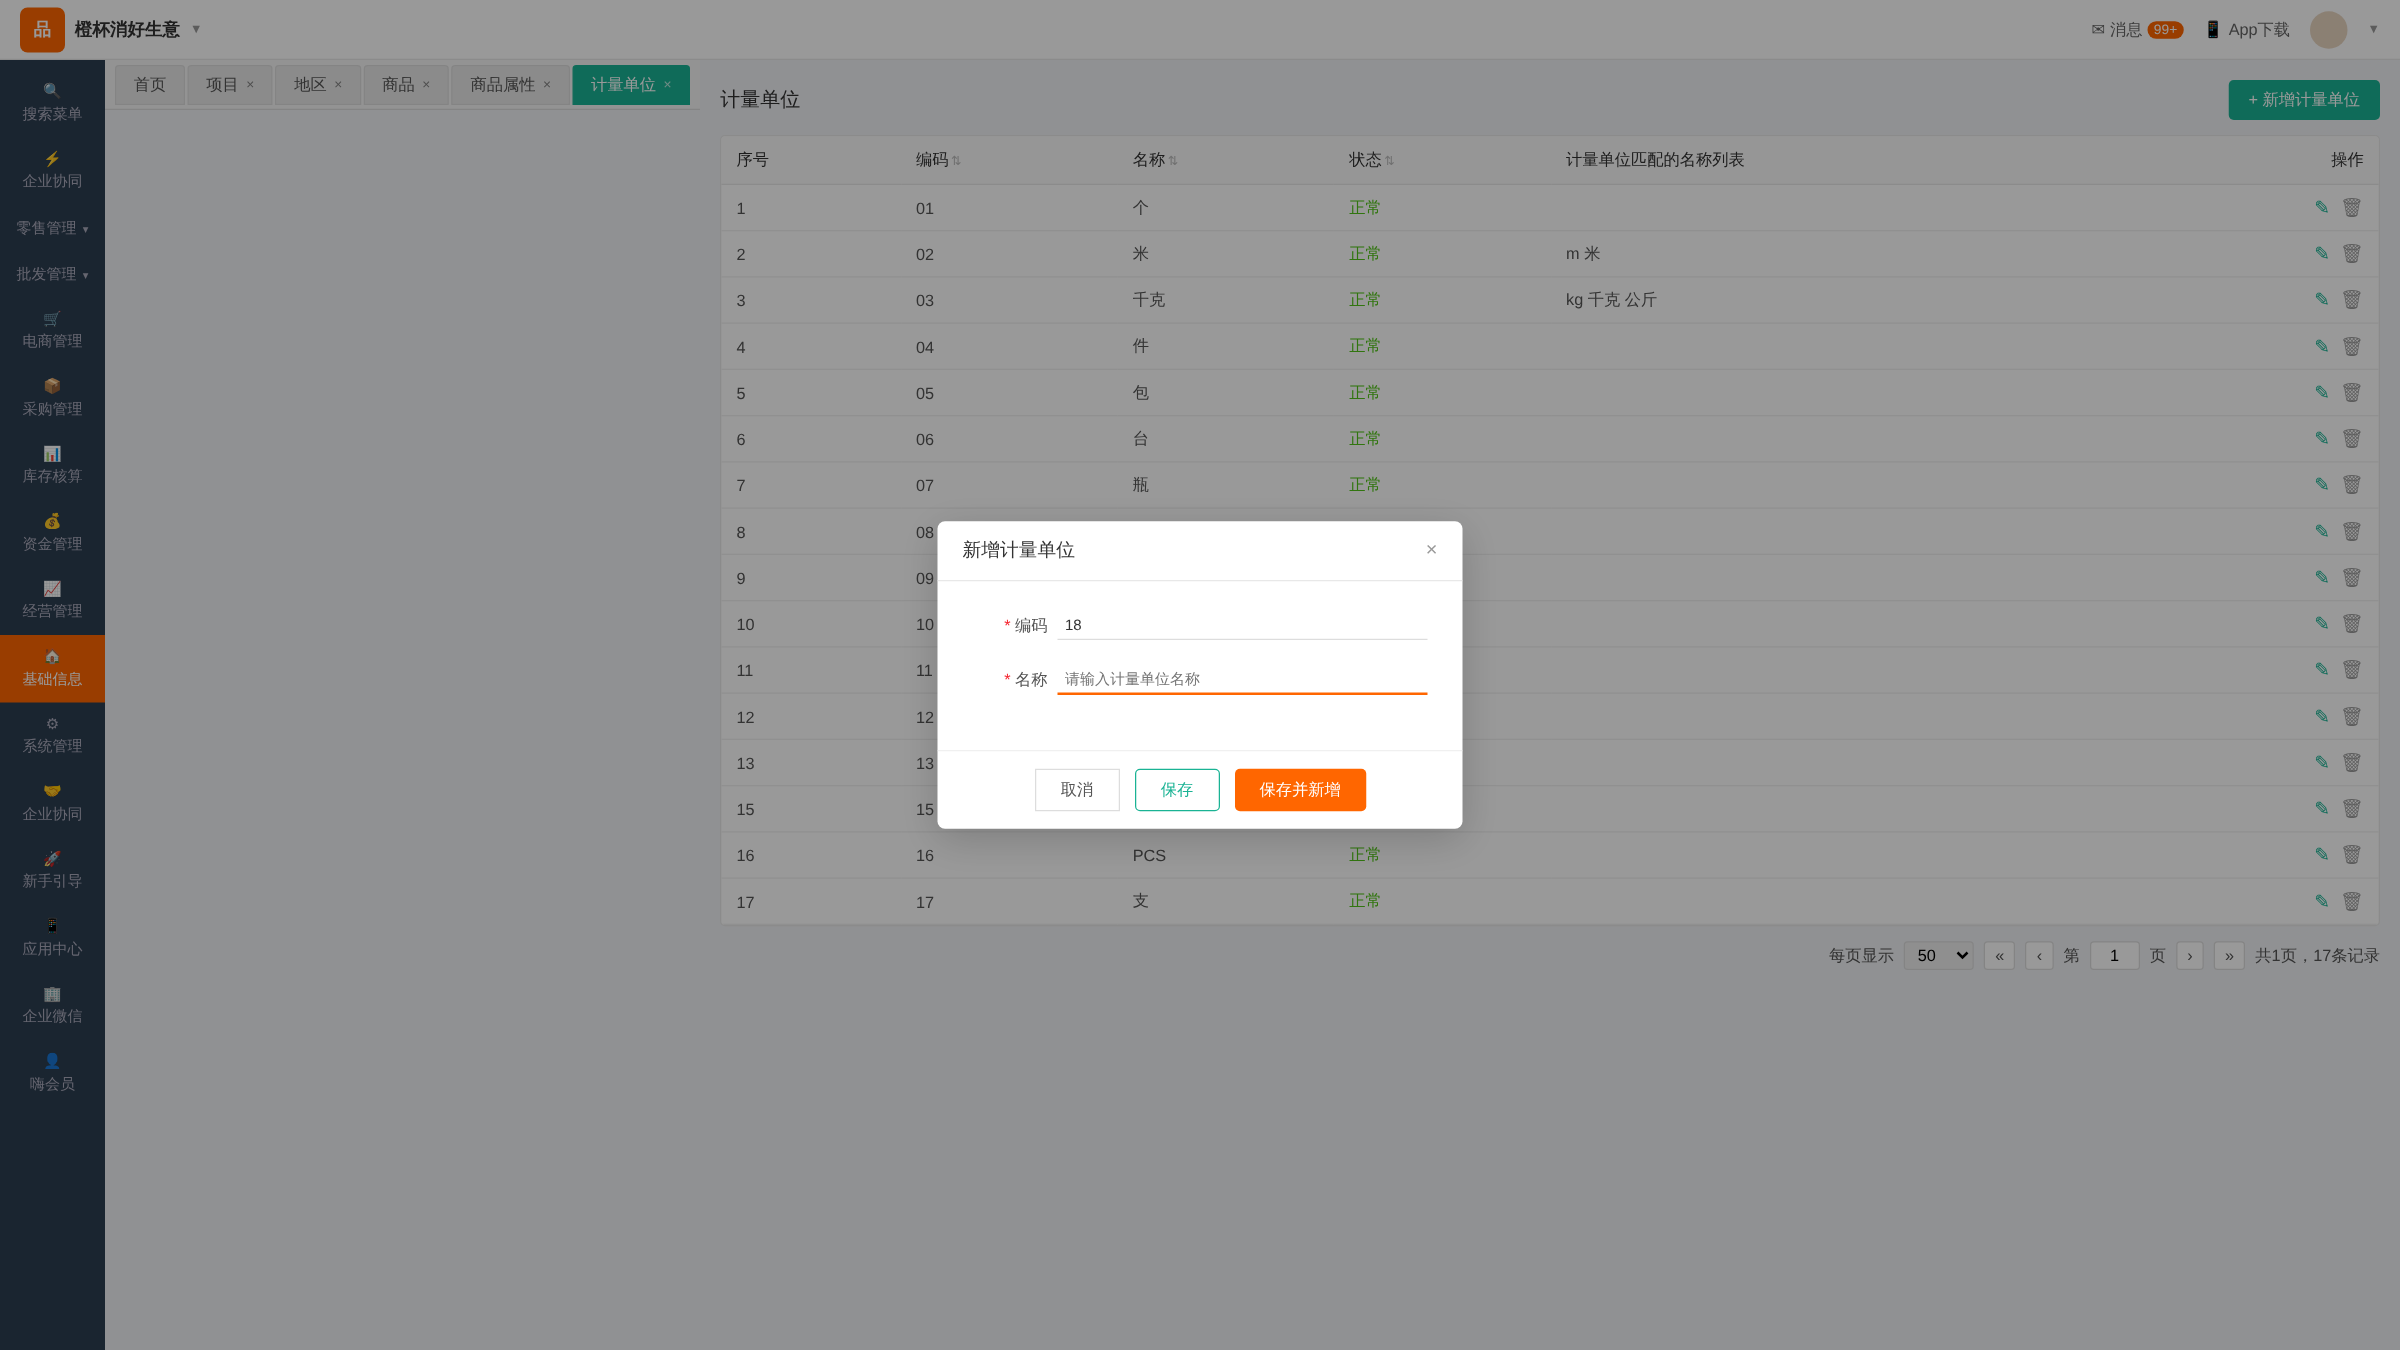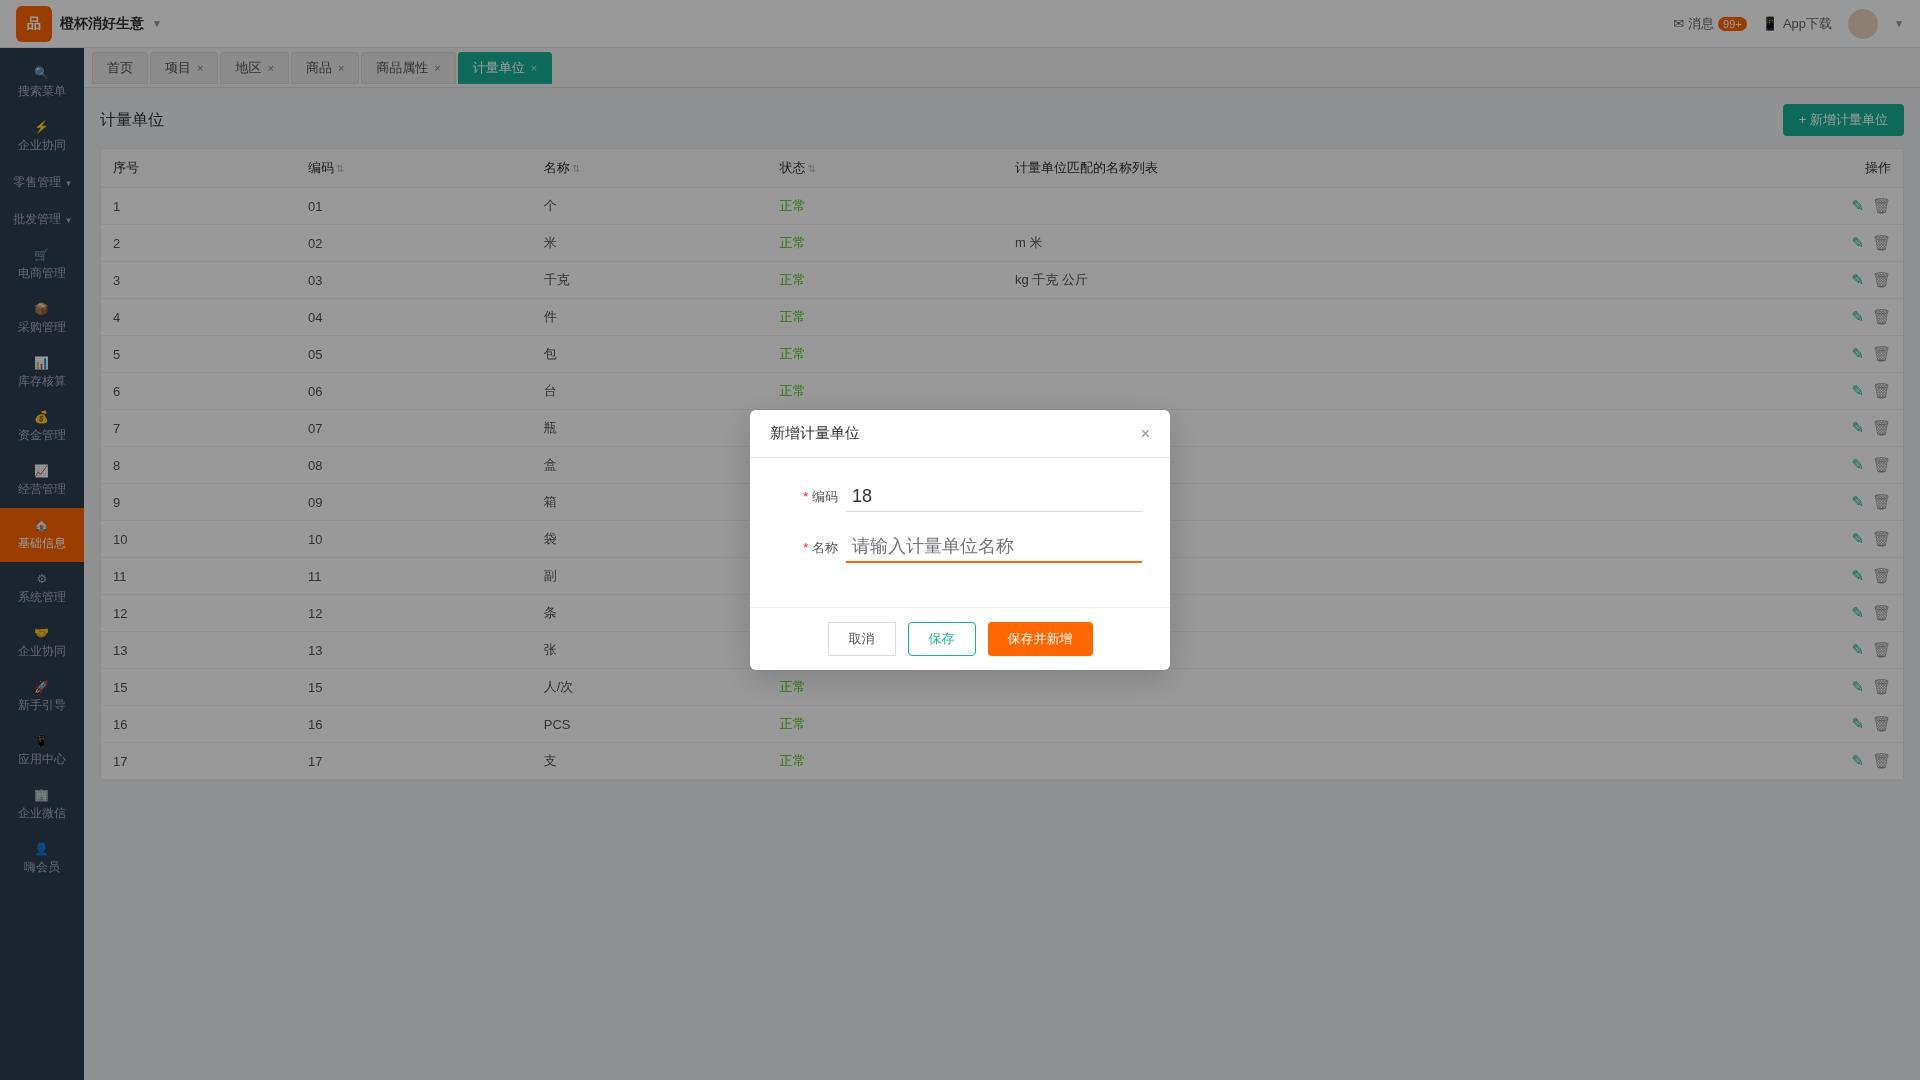--- a/index.html
+++ b/index.html
@@ -48,21 +48,21 @@
       color: #aab;
       font-size: 12px;
       gap: 3px;
       position: relative;
     }
     .sidebar-item.active { background: #f60; color: #fff; }
     .sidebar-item.has-sub { flex-direction: row; justify-content: center; gap: 5px; }
     .sidebar-item .sub-arrow { font-size: 9px; }
 
     
-    .content-area { flex: 1; display: flex; flex-direction: column; overflow: hidden; }
+    .content-area { flex: 1; display: flex; flex-direction: row; overflow: hidden; }
 
     
     .tab-bar {
       height: 40px;
       background: #f5f5f5;
       display: flex;
       align-items: center;
       padding: 0 8px;
       gap: 2px;
       border-bottom: 1px solid #ddd;
@@ -166,21 +166,21 @@
     .modal-close { cursor: pointer; color: #999; font-size: 16px; }
     .modal-body { padding: 24px 28px; }
     .form-row { display: flex; align-items: center; margin-bottom: 20px; }
     .form-label { width: 60px; text-align: right; color: #555; font-size: 13px; margin-right: 8px; }
     .form-label.required::before { content: "* "; color: #f5222d; }
     .form-input {
       flex: 1;
       border: none;
       border-bottom: 1px solid #ddd;
       padding: 4px 6px;
-      font-size: 18px;
+      font-size: 12px;
       outline: none;
       color: #333;
     }
     .form-input.active-input { border-bottom: 2px solid #f60; }
     .modal-footer {
       padding: 14px 20px;
       display: flex;
       justify-content: center;
       gap: 12px;
       border-top: 1px solid #f0f0f0;
@@ -535,20 +535,36 @@
         <span class="action-btns" style="justify-content:flex-end;">
           <span class="action-edit">✎</span>
           <span class="action-del">🗑</span>
         </span>
       </td>
     </tr>
             </tbody>
         </table>
       </div>
 
+      <div class="pagination">
+        <span>每页显示</span>
+        <select>
+          <option>50</option>
+          <option>20</option>
+          <option>100</option>
+        </select>
+        <button class="page-btn">«</button>
+        <button class="page-btn">‹</button>
+        <span>第</span>
+        <input class="page-input" value="1" style="">
+        <span>页</span>
+        <button class="page-btn">›</button>
+        <button class="page-btn">»</button>
+        <span>共1页，17条记录</span>
+      </div>
     </div>
   </div>
 </div>
 
 <div class="modal-overlay">
   <div class="modal">
     <div class="modal-header">
       <span class="modal-title">新增计量单位</span>
       <span class="modal-close">×</span>
     </div>

